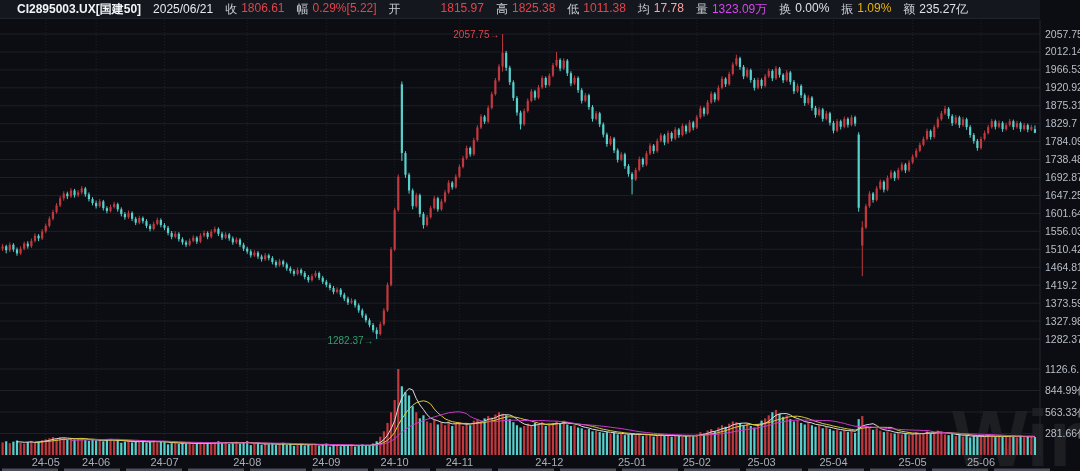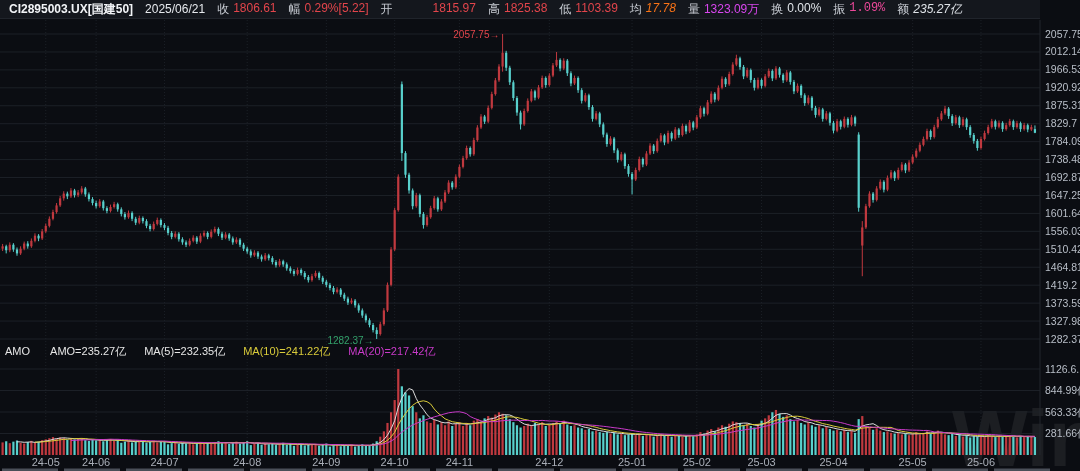--- a/index.html
+++ b/index.html
@@ -1,20 +1,20 @@
 <!DOCTYPE html>
 <html><head>
 <meta charset="utf-8">
 <style>
   html,body{margin:0;padding:0;background:#07080c;}
   .screen{position:relative;width:1080px;height:471px;background:#0b0d12;overflow:hidden;
           font-family:"Liberation Sans",sans-serif;}
   .topbar{position:absolute;top:0;left:0;width:1040px;height:19px;background:#14171d;
           border-bottom:1px solid #20242b;display:flex;align-items:center;gap:12px;
-          padding-left:9px;box-sizing:border-box;font-size:12px;color:#dfe3e8;white-space:nowrap;}
+          padding-left:17px;box-sizing:border-box;font-size:12px;color:#dfe3e8;white-space:nowrap;}
   .sym{font-weight:bold;color:#f2f4f7;}
   .date{color:#e6e9ed;}
   .tb{display:inline-flex;gap:4px;}
   .tbl{color:#c9cdd4;}
   .tbv{color:#dfe3e8;}
   .amo-legend{position:absolute;top:344px;left:5px;height:14px;display:flex;gap:18px;
           font-size:11px;color:#e6e6e6;white-space:nowrap;align-items:center;}
   .amo-legend .ttl{color:#e6e6e6;margin-right:2px;}
   #chart-svg{position:absolute;top:0;left:0;}
   text{font-family:"Liberation Sans",sans-serif;}
@@ -1011,45 +1011,38 @@
     <span class="tb">
         <span class="tbl">开</span>
         <span class="tbv" style="color: rgb(226, 69, 75); margin-left: 36px;">1815.97</span>
       </span>
     <span class="tb">
         <span class="tbl">高</span>
         <span class="tbv" style="color: rgb(226, 69, 75);">1825.38</span>
       </span>
     <span class="tb">
         <span class="tbl">低</span>
-        <span class="tbv" style="color: rgb(226, 69, 75);">1103.39</span>
+        <span class="tbv" style="color: rgb(226, 69, 75);">1011.38</span>
       </span>
     <span class="tb">
         <span class="tbl">均</span>
-        <span class="tbv" style="color: #f97316; font-style: italic;">17.78</span>
+        <span class="tbv" style="color: #fca5a5;">17.78</span>
       </span>
     <span class="tb">
         <span class="tbl">量</span>
         <span class="tbv" style="color: #d946ef;">1323.09万</span>
       </span>
     <span class="tb">
         <span class="tbl">换</span>
         <span class="tbv" style="color: rgb(223, 227, 232);">0.00%</span>
       </span>
     <span class="tb">
         <span class="tbl">振</span>
-        <span class="tbv" style="color: #ec4899; font-family: Liberation Mono, monospace;">1.09%</span>
+        <span class="tbv" style="color: #eab308;">1.09%</span>
       </span>
     <span class="tb">
         <span class="tbl">额</span>
-        <span class="tbv" style="color: rgb(223, 227, 232); font-style: italic;">235.27亿</span>
+        <span class="tbv" style="color: rgb(223, 227, 232);">235.27亿</span>
       </span>
   </div>
 
-  <div class="amo-legend">
-    <span class="ttl">AMO</span>
-    <span class="lg" style="color: rgb(230, 230, 230);">AMO=235.27亿</span>
-    <span class="lg" style="color: rgb(230, 230, 230);">MA(5)=232.35亿</span>
-    <span class="lg" style="color: rgb(217, 203, 58);">MA(10)=241.22亿</span>
-    <span class="lg" style="color: rgb(201, 58, 201);">MA(20)=217.42亿</span>
-  </div>
 
 </div>
 
 </body></html>

